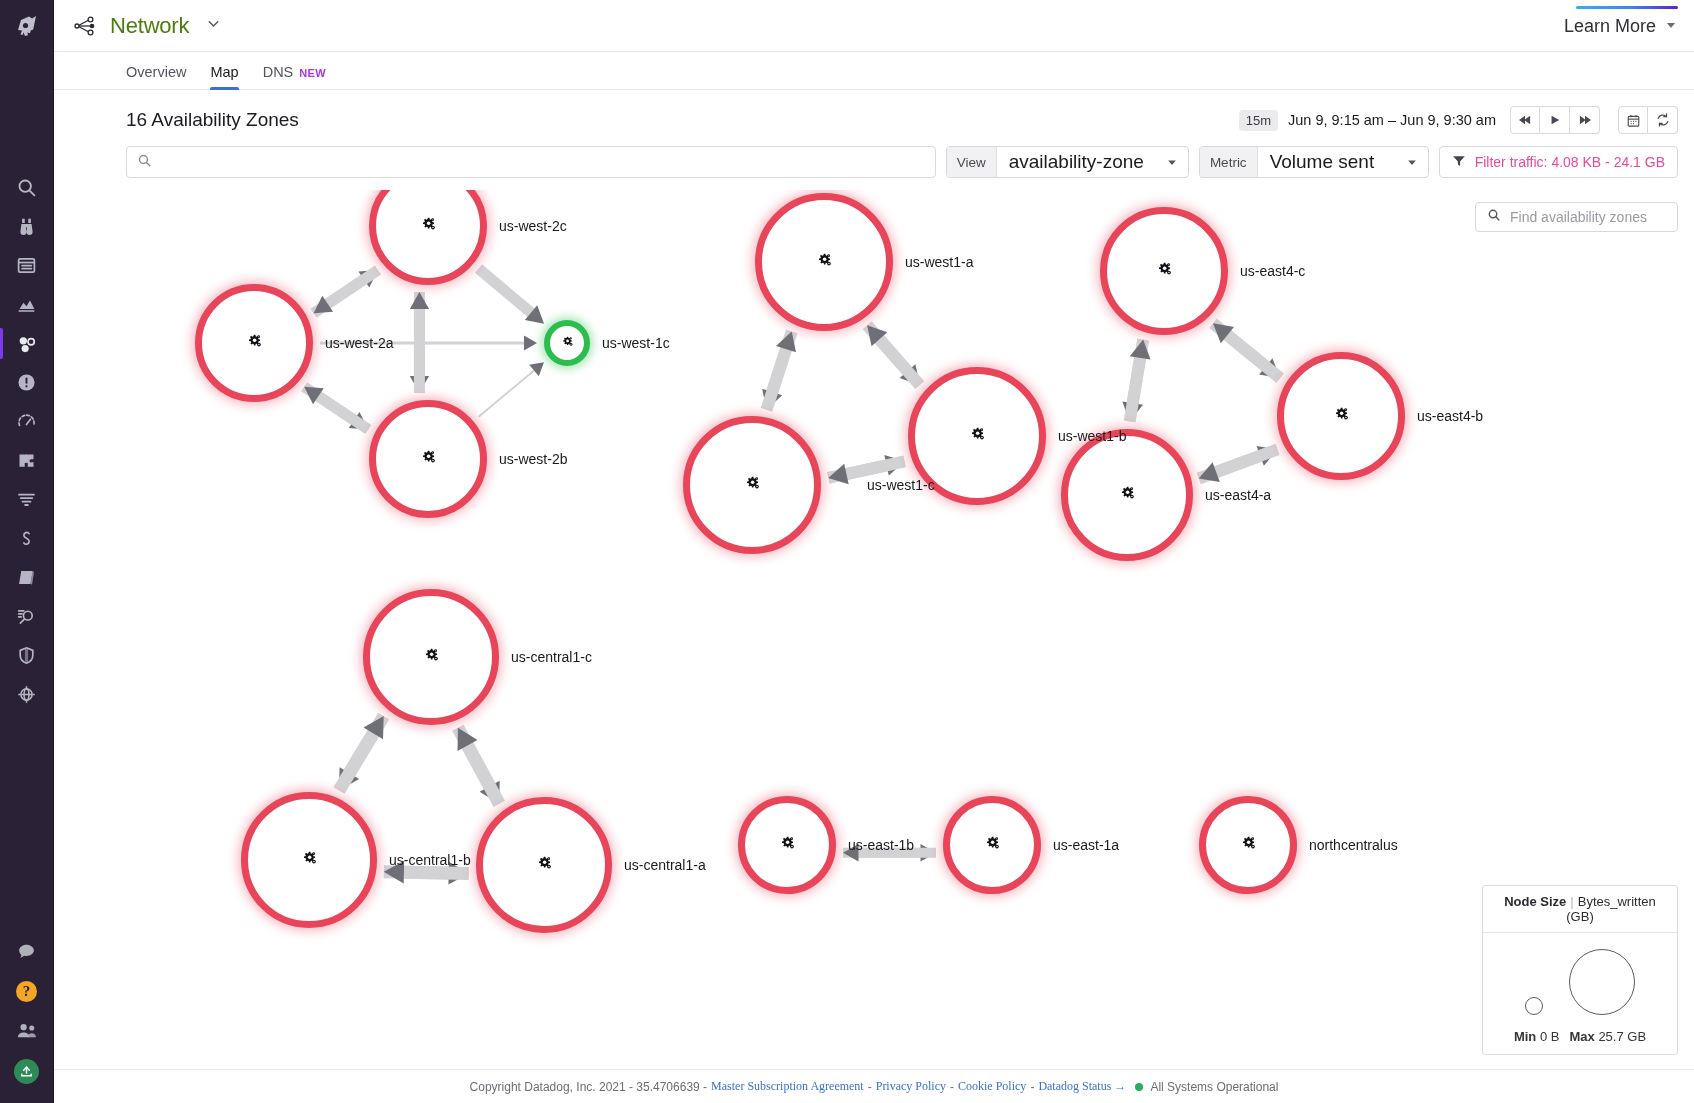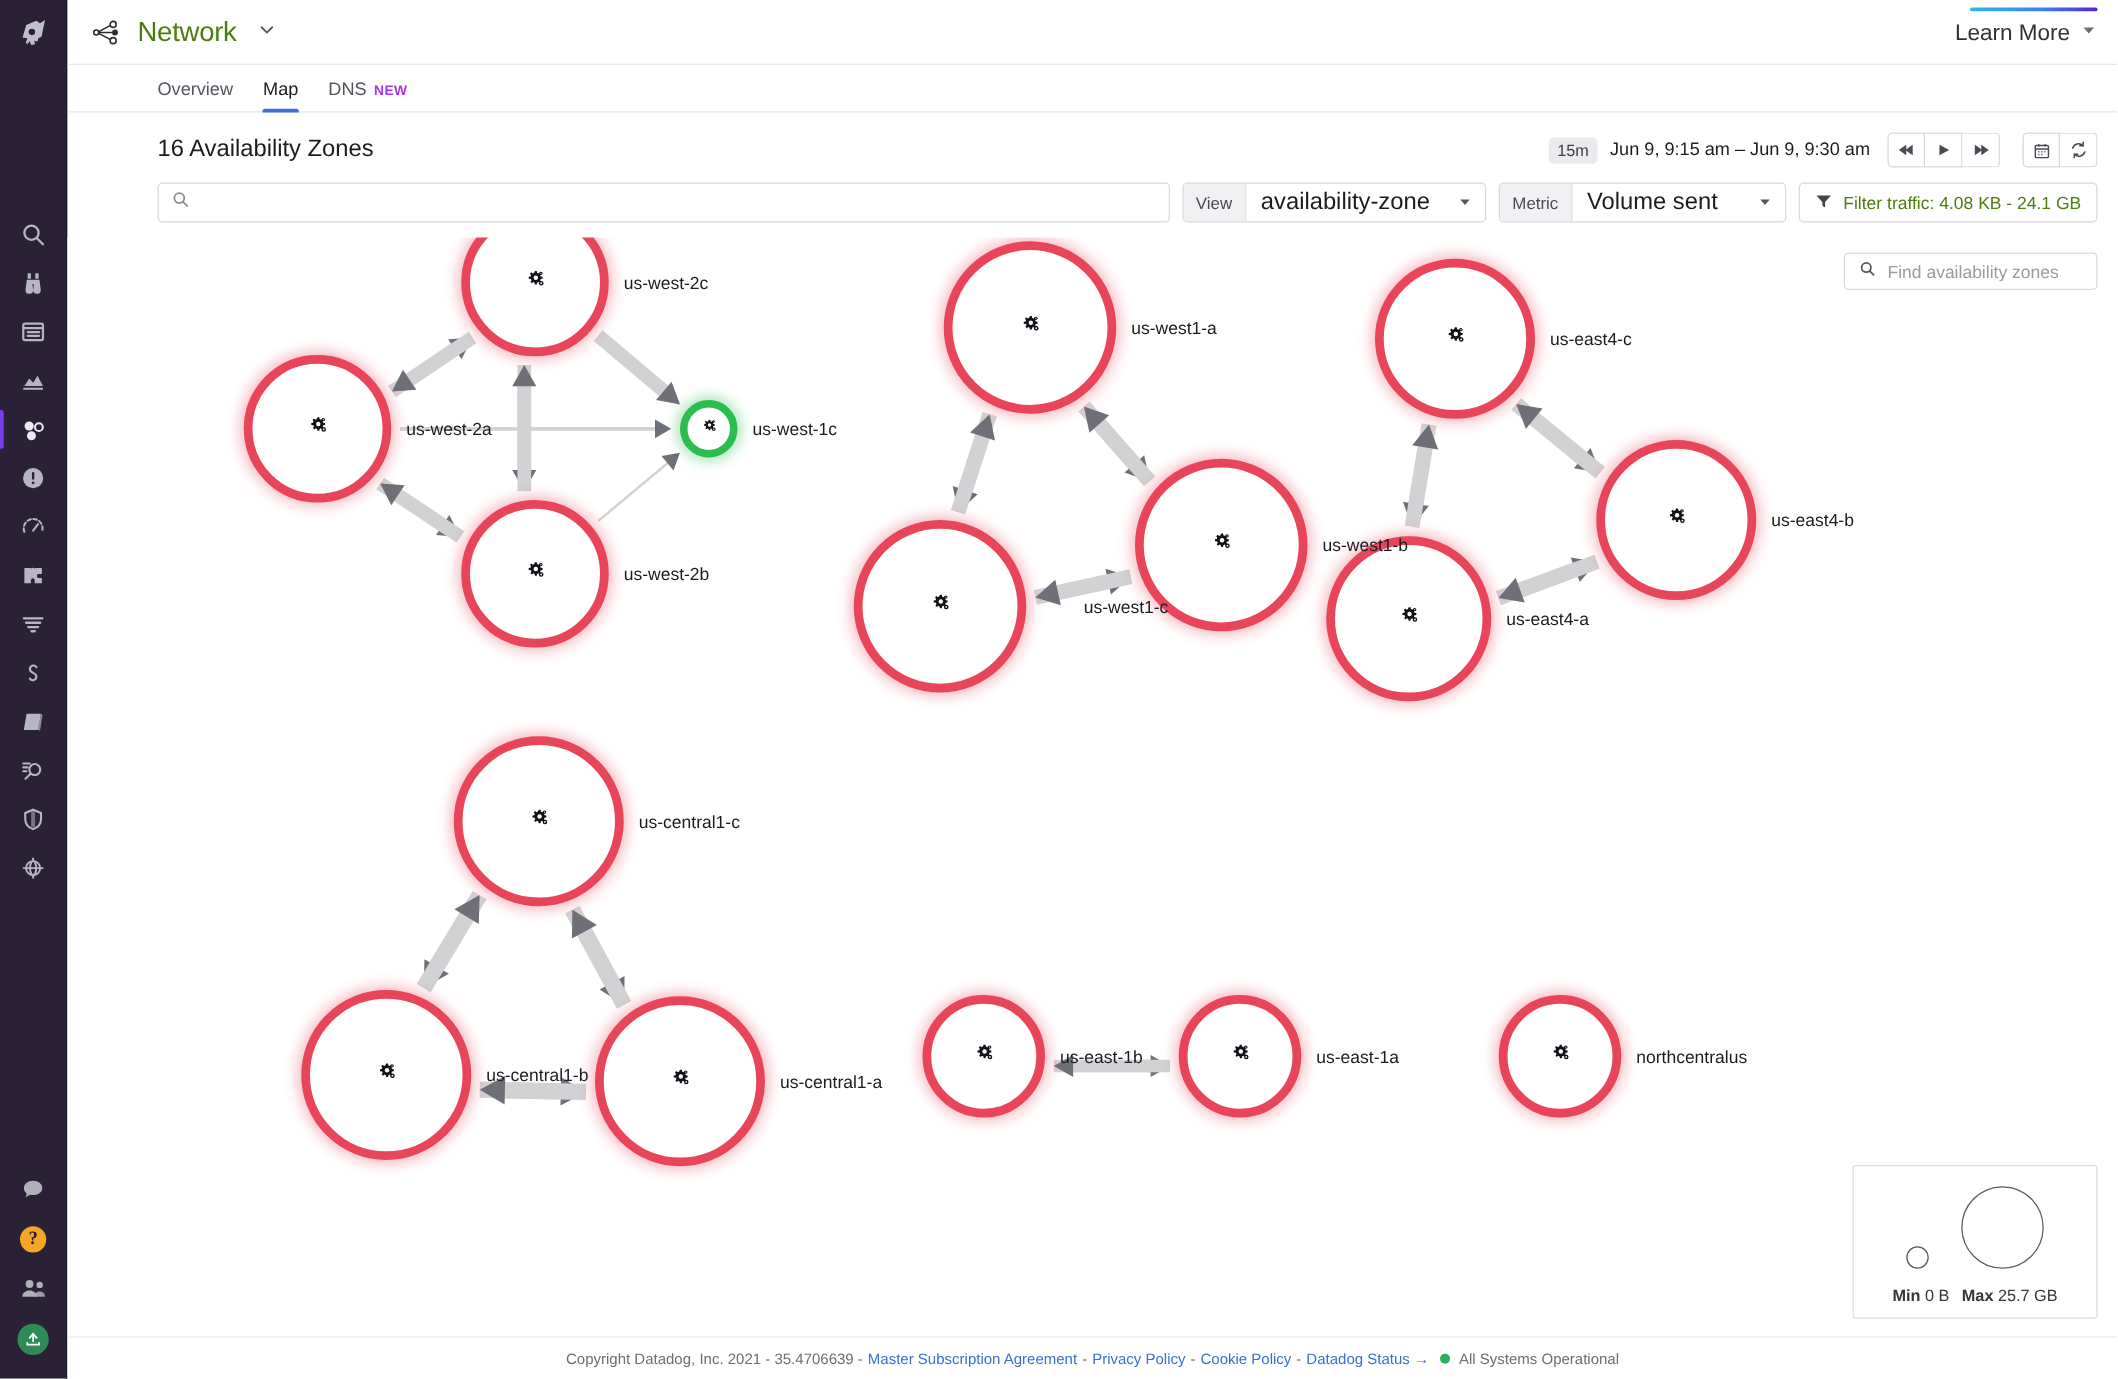--- a/index.html
+++ b/index.html
@@ -131,21 +131,21 @@
   }
   .seg-value {
     display: flex; align-items: center; gap: 22px;
     padding: 0 10px 0 12px; font-size: 19px; color: #1b1b20;
     justify-content: space-between; min-width: 130px;
   }
   .seg-value.metric { min-width: 170px; gap: 24px; }
   .filter-btn {
     display: flex; align-items: center; gap: 9px; height: 32px;
     border: 1px solid #d8d8dd; border-radius: 4px; background: #fff;
-    padding: 0 12px; font-size: 14px; color: #4d7c0f; white-space: nowrap;
+    padding: 0 12px; font-size: 14px; color: #ec4899; white-space: nowrap;
   }
 
   
   .canvas { position: relative; flex: 1 1 auto; overflow: hidden; background: #fff; }
   .find-box {
     position: absolute; right: 16px; top: 12px;
     display: flex; align-items: center; gap: 9px;
     border: 1px solid #d8d8dd; border-radius: 4px; background: #fff;
     height: 30px; padding: 0 11px; z-index: 6;
   }
@@ -196,21 +196,21 @@
   .legend-foot { display: flex; justify-content: center; gap: 10px; padding: 2px 12px 10px; }
   .lg-cap { font-size: 13px; color: #35353d; white-space: nowrap; }
   .lg-cap b { font-weight: bold; }
 
   
   .footer {
     height: 34px; border-top: 1px solid #e8e8ea;
     display: flex; align-items: center; justify-content: center;
     font-size: 12px; color: #6d6d77; gap: 4px; background: #fff;
   }
-  .footer a { color: #3b6fd4; text-decoration: none; }
+  .footer a { color: #3b6fd4; text-decoration: none; font-family: Liberation Serif, serif; }
   .dot-ok { width: 8px; height: 8px; border-radius: 50%; background: #27ae60; display: inline-block; margin: 0 3px 0 5px; }
 </style>
 </head>
 <body>
 
 <div class="app">
 
   <div class="sidebar">
     <div class="dd-logo">
       <svg width="30" height="30" viewBox="0 0 30 30">
@@ -763,20 +763,23 @@
   <circle cx="18.3" cy="16.3" r="2.6"></circle>
                 <circle cx="18.3" cy="16.3" r="1" fill="#fff"></circle>
   <circle cx="17.9" cy="5.2" r="1.9"></circle>
                 <circle cx="17.9" cy="5.2" r=".7" fill="#fff"></circle>
 </svg></span>
           </div>
           <div class="node-label" style="left: 1255px; top: 647px;">northcentralus</div>
         </div>
 
       <div class="legend">
+        <div class="legend-head">
+          <b>Node Size</b><span class="sep">|</span><span>Bytes_written (GB)</span>
+        </div>
         <div class="legend-body">
           <div class="lg-min">
               <div class="circ c-min"></div>
             </div>
           <div class="lg-max">
               <div class="circ c-max"></div>
             </div>
         </div>
         <div class="legend-foot">
           <div class="lg-cap"><b>Min</b>

